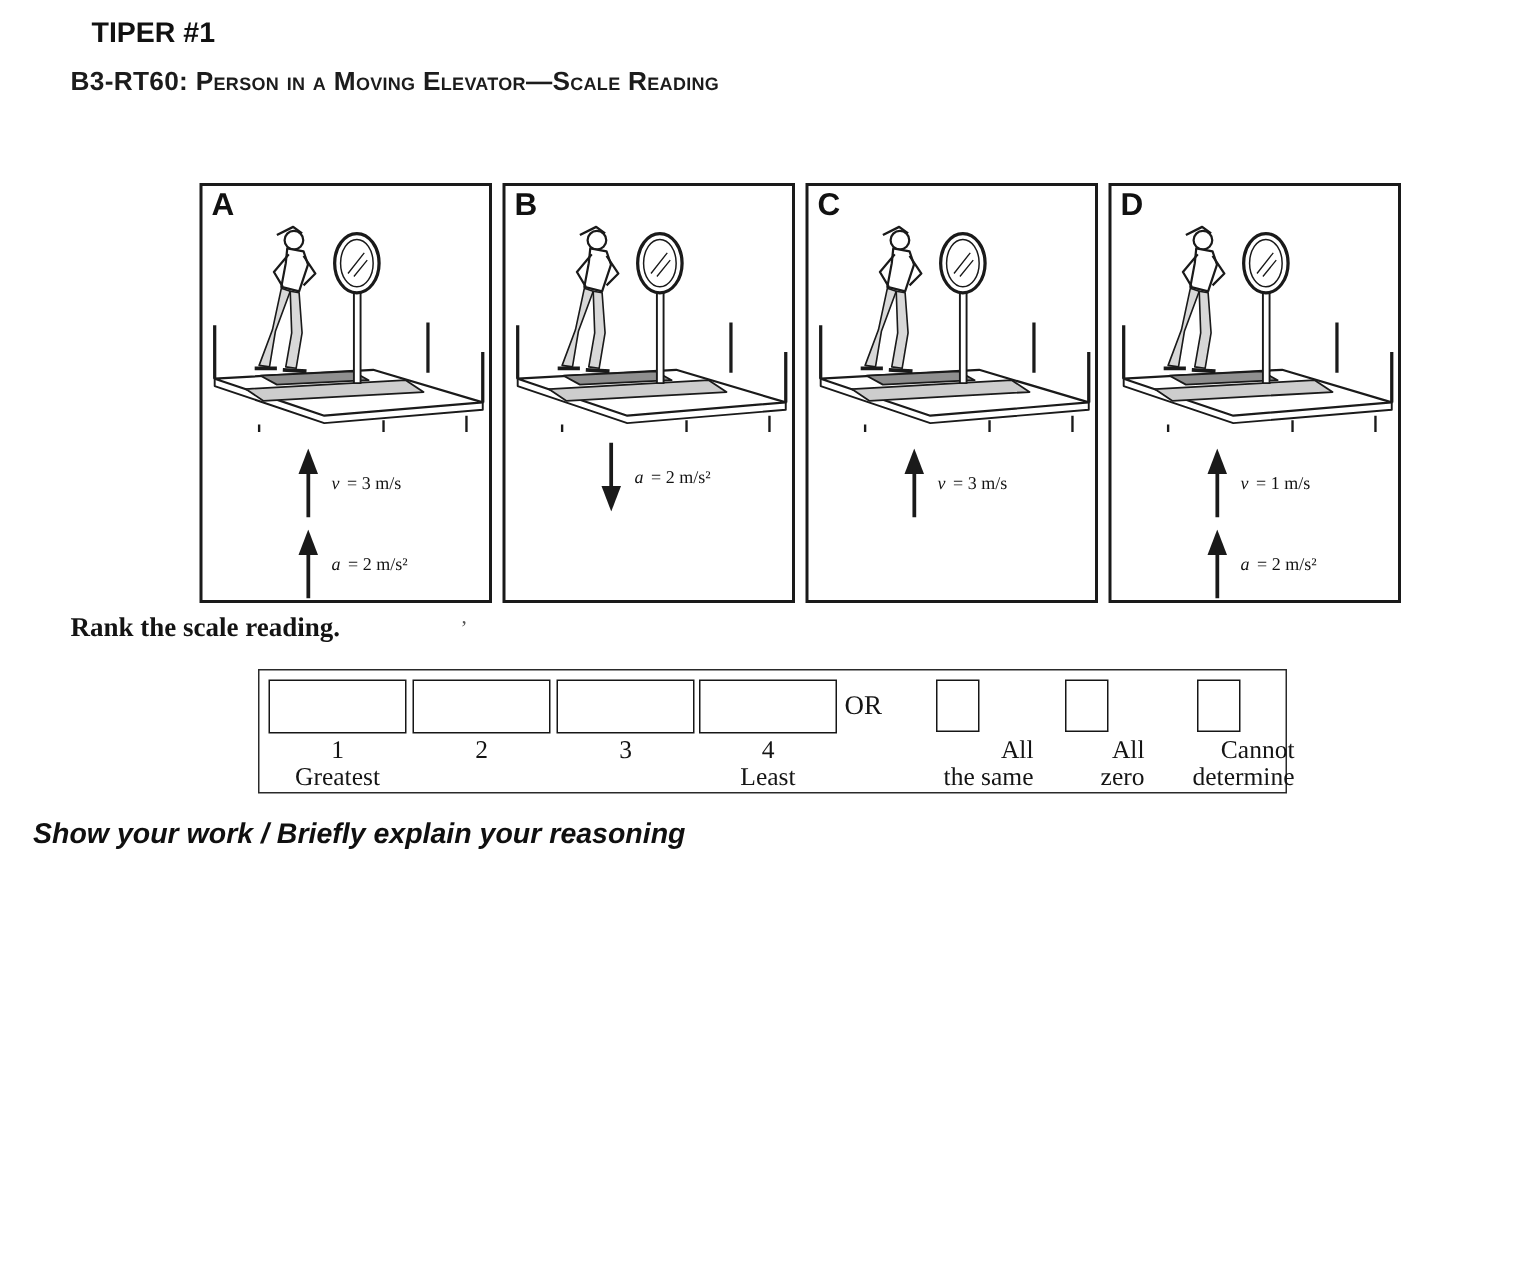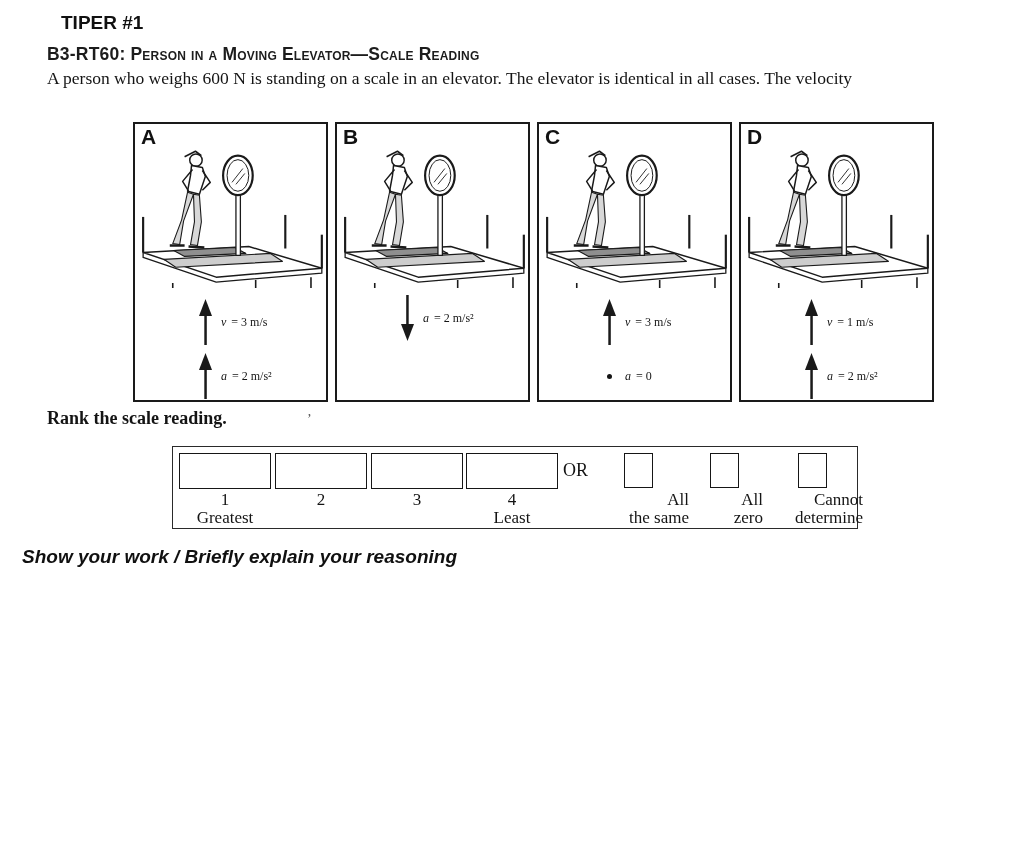--- a/index.html
+++ b/index.html
@@ -147,21 +147,20 @@
       <rect x="6.3" y="14" width="2.5" height="32" fill="#1a1a1a" stroke="none"></rect>
     </g>
   </defs>
 </svg>
 
 <div class="worksheet-title">TIPER #1</div>
 
 <div class="task-heading"><span>B3-RT60:</span> <span class="smallcaps">Person in a Moving Elevator—Scale Reading</span></div>
 
 <div class="description">
-  <div>A person who weighs 600 N is standing on a scale in an elevator. The elevator is identical in all cases. The velocity</div>
 </div>
 
 <div class="panels">
 
   <div class="panel">
     <div class="panel-letter">A</div>
     <svg class="scene" viewBox="0 0 190 158" width="188" height="156">
         <use href="#elevator-scene"></use>
       </svg>
     <div class="anno-row">
@@ -202,26 +201,20 @@
     <svg class="scene" viewBox="0 0 190 158" width="188" height="156">
         <use href="#elevator-scene"></use>
       </svg>
     <div class="anno-row">
       <span class="marker" data-dir="up">
           <svg class="arrow" width="15" height="46" viewBox="0 0 15 46">
             <use href="#up-arrow"></use>
           </svg>
         </span>
       <span class="anno-text"><span class="var">v</span><span>= 3 m/s</span></span>
-    </div>
-    <div class="anno-row accel">
-      <span class="marker" data-dir="none">
-          <span class="dot"></span>
-        </span>
-      <span class="anno-text"><span class="var">a</span><span>= 0</span></span>
     </div>
   </div>
 
   <div class="panel">
     <div class="panel-letter">D</div>
     <svg class="scene" viewBox="0 0 190 158" width="188" height="156">
         <use href="#elevator-scene"></use>
       </svg>
     <div class="anno-row">
       <span class="marker" data-dir="up">

